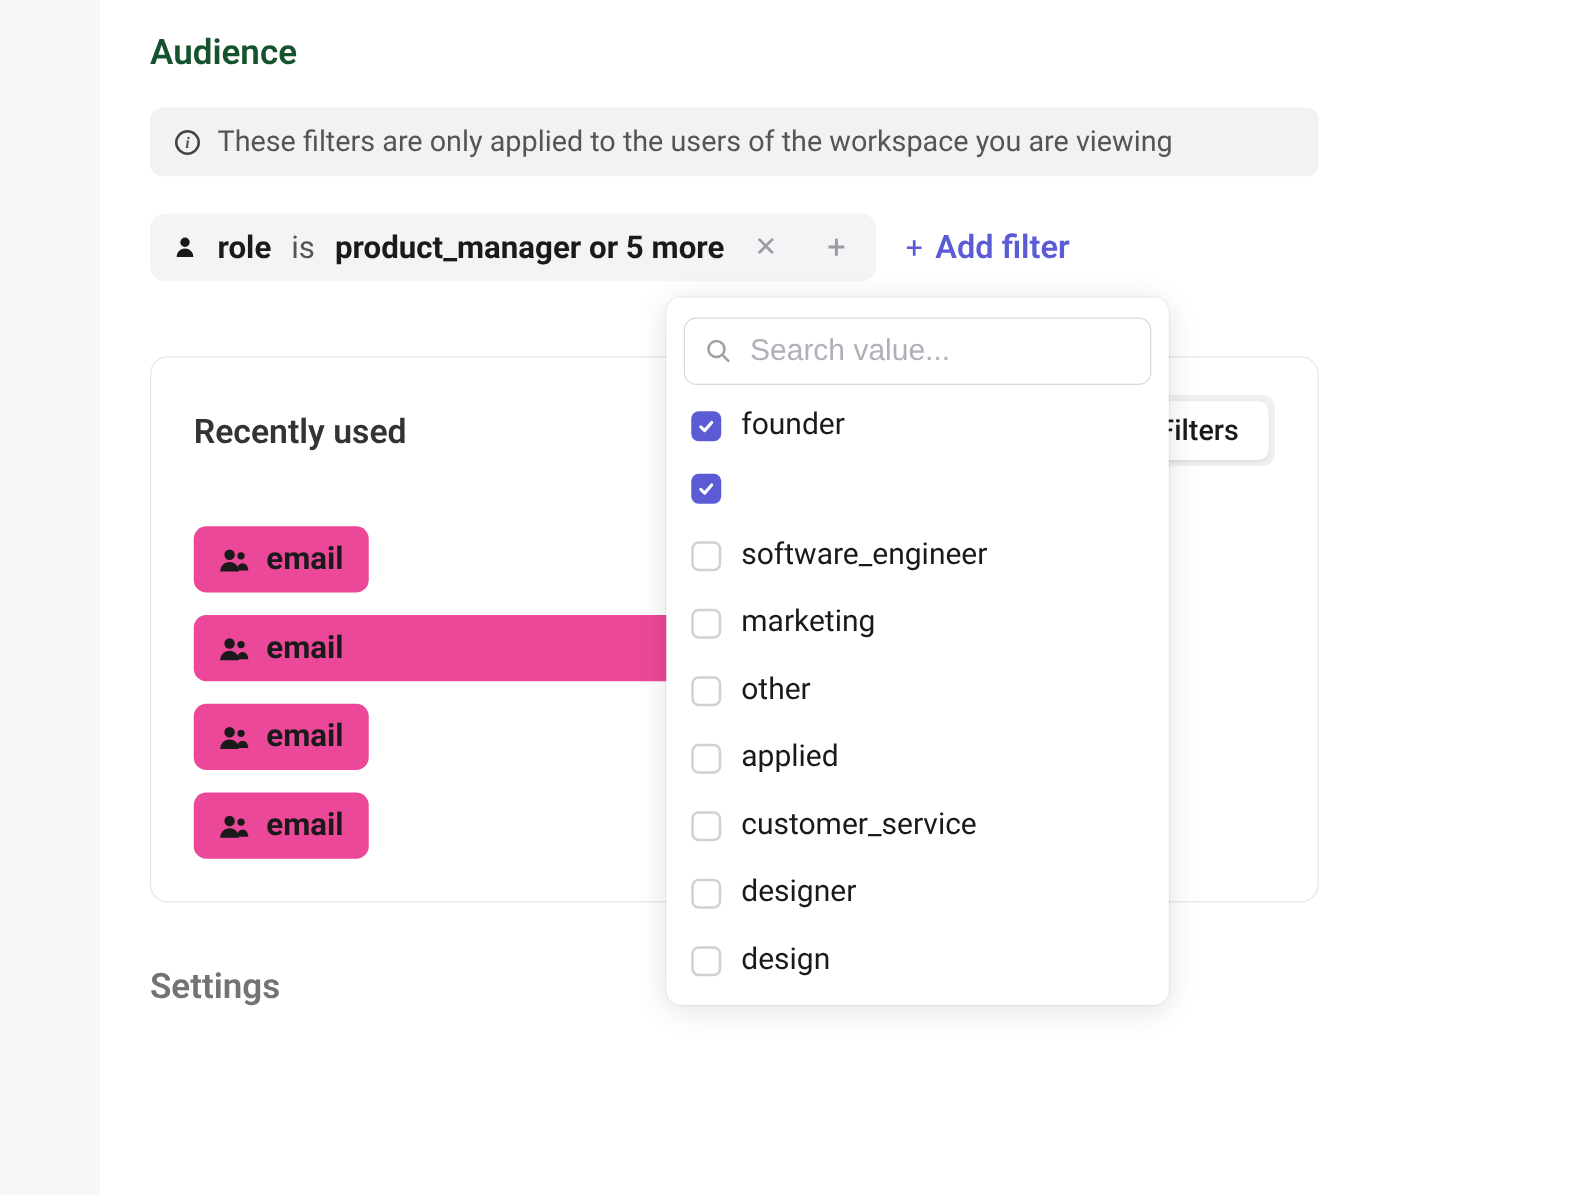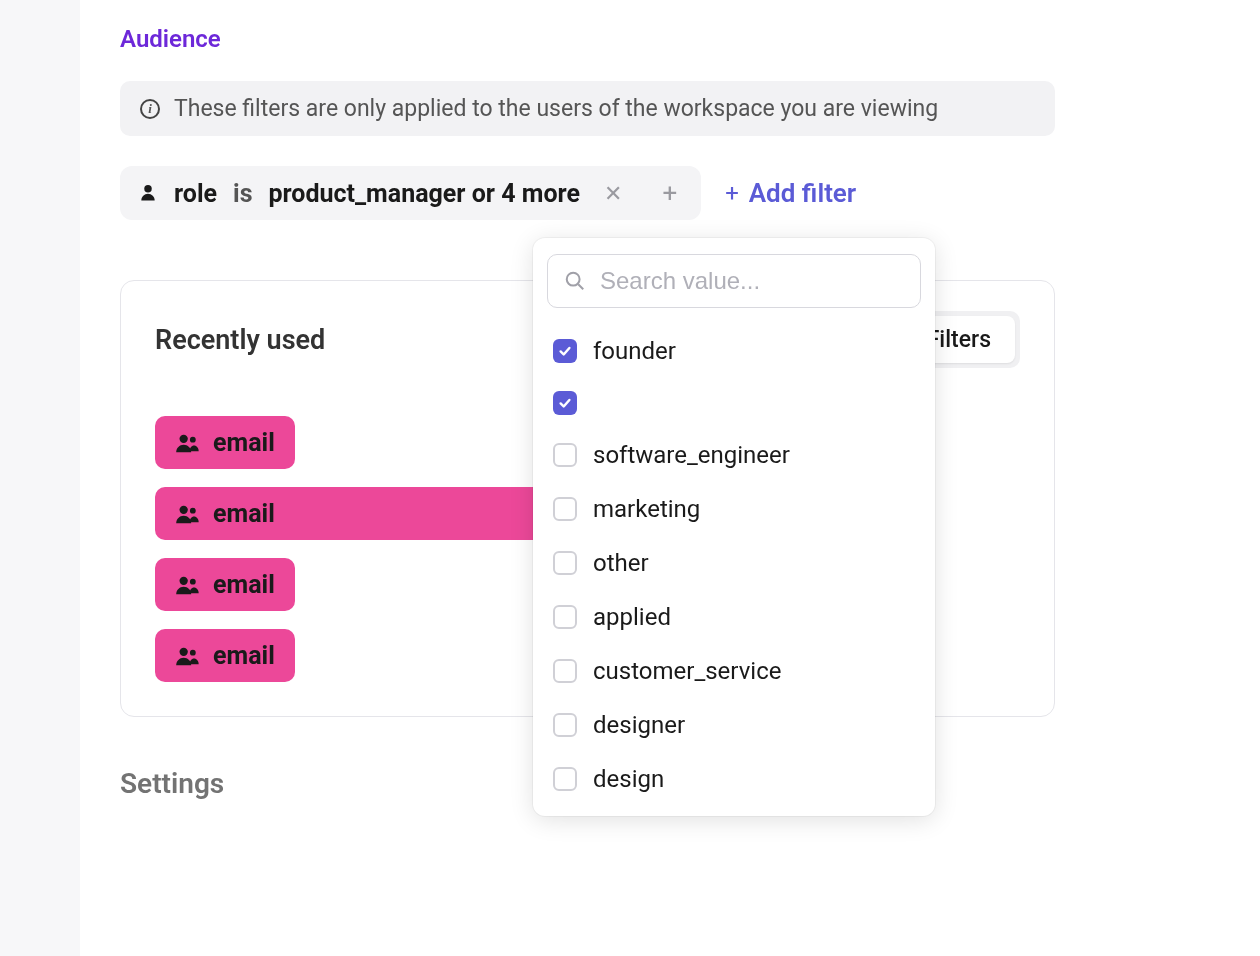--- a/index.html
+++ b/index.html
@@ -14,23 +14,23 @@
       width: 80px;
       background: #f7f7f9;
       flex-shrink: 0;
     }
     .main {
       flex: 1;
       padding: 25px 40px 40px 40px;
       position: relative;
     }
     .page-title {
-      font-size: 24px;
+      font-size: 28px;
       font-weight: 600;
-      color: #6d28d9;
+      color: #14532d;
       margin-bottom: 28px;
     }
     .info-banner {
       background: #f2f2f4;
       border-radius: 10px;
       padding: 14px 20px;
       display: flex;
       align-items: center;
       gap: 14px;
       font-size: 23px;
@@ -66,21 +66,21 @@
       align-items: center;
       gap: 16px;
       font-size: 25px;
     }
     .chip-icon {
       width: 20px;
       height: 20px;
       flex-shrink: 0;
     }
     .chip-key { font-weight: 700; text-align: center; }
-    .chip-op { color: #555; font-weight:700; }
+    .chip-op { color: #555; font-weight:400; }
     .chip-val { font-weight: 700; }
     .chip-x {
       color: #9a9aa0;
       font-size: 22px;
       padding: 0 8px;
       cursor: pointer;
       font-weight: 300;
     }
     .chip-plus {
       color: #9a9aa0;
@@ -185,38 +185,38 @@
       padding: 16px 14px 10px 14px;
       z-index: 100;
     }
     .search-box {
       border: 1.5px solid #d8d8de;
       border-radius: 10px;
       padding: 12px 16px;
       display: flex;
       align-items: center;
       gap: 14px;
-      margin-bottom: 16px;
+      margin-bottom: 4px;
     }
     .search-box input {
       border: none;
       outline: none;
       font-size: 24px;
       width: 100%;
       color: #333;
     }
     .search-box input::placeholder { color: #b0b0b8; }
     .search-icon {
       width: 22px;
       height: 22px;
       flex-shrink: 0;
     }
     .dd-option {
       display: flex;
-      align-items: center;
+      align-items: flex-end;
       gap: 16px;
       padding: 13px 6px;
       font-size: 24px;
       cursor: pointer;
     }
     .checkbox {
       width: 24px;
       height: 24px;
       border-radius: 6px;
       flex-shrink: 0;
@@ -256,21 +256,21 @@
   </div>
 
   <div class="filter-row">
     <div class="filter-chip">
       <svg class="chip-icon" viewBox="0 0 24 24" fill="#1a1a1a">
         <circle cx="12" cy="7" r="4.5"></circle>
         <path d="M4 21c0-4.4 3.6-8 8-8s8 3.6 8 8"></path>
       </svg>
       <span class="chip-key">role</span>
       <span class="chip-op">is</span>
-      <span class="chip-val">product_manager or 4 more</span>
+      <span class="chip-val">product_manager or 5 more</span>
       <span class="chip-x">✕</span>
       <span class="chip-plus">+</span>
     </div>
     <div class="add-filter-btn">
       <span class="plus">+</span>
       <span>Add filter</span>
     </div>
   </div>
 
   <div class="panel">

